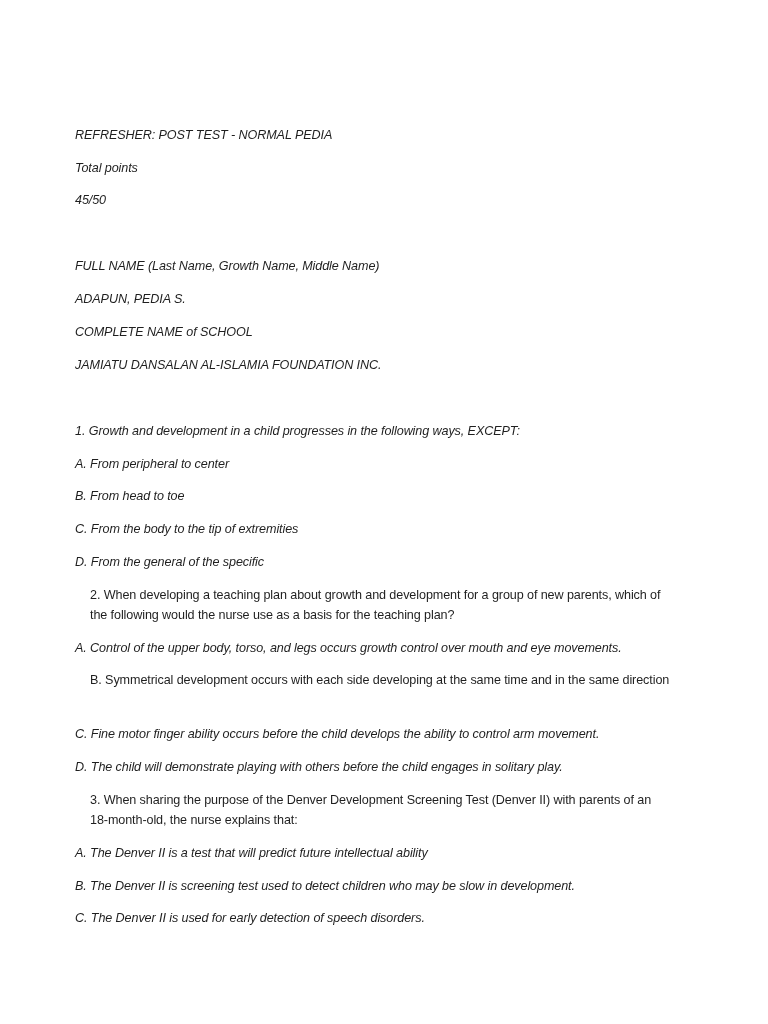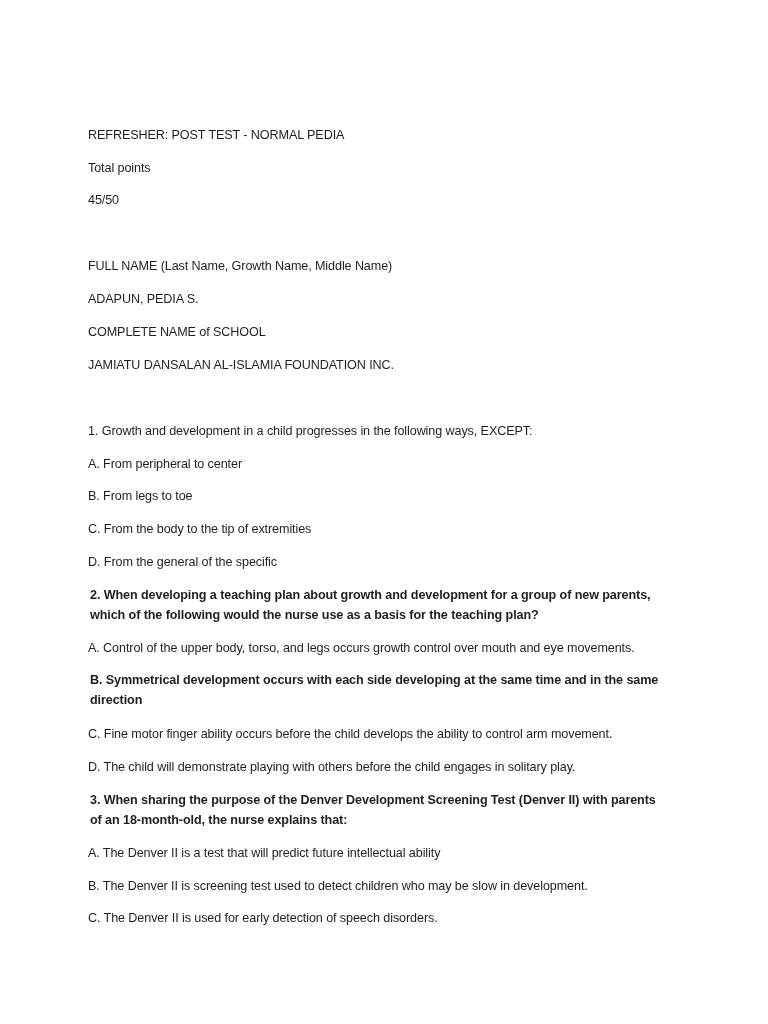--- a/index.html
+++ b/index.html
@@ -16,53 +16,53 @@
       color: #1f1f1f;
     }
     .page {
       position: absolute;
       left: 0; top: 0;
       width: 768px; height: 1024px;
       background: #ffffff;
     }
     .line {
       position: absolute;
-      left: 88px;
+      left: 75px;
       font-size: 12.6px;
       line-height: 20px;
       white-space: nowrap;
       letter-spacing: -0.1px;
+      font-style: italic;
     }
     .wrap {
       position: absolute;
       left: 90px;
       width: 580px;
       font-size: 12.6px;
       line-height: 20px;
       letter-spacing: -0.1px;
-      font-weight: bold;
     }
   </style>
 </head>
 <body>
 
 <div class="page">
 
   <div class="line" style="top:125px">REFRESHER: POST TEST - NORMAL PEDIA</div>
   <div class="line" style="top:158px">Total points</div>
   <div class="line" style="top:190px">45/50</div>
 
   <div class="line" style="top:256px">FULL NAME (Last Name, Growth Name, Middle Name)</div>
   <div class="line" style="top:289px">ADAPUN, PEDIA S.</div>
   <div class="line" style="top:322px">COMPLETE NAME of SCHOOL</div>
   <div class="line" style="top:355px">JAMIATU DANSALAN AL-ISLAMIA FOUNDATION INC.</div>
 
   <div class="line" style="top:421px">1. Growth and development in a child progresses in the following ways, EXCEPT:</div>
   <div class="line" style="top:454px">A. From peripheral to center</div>
-  <div class="line" style="top:486px">B. From legs to toe</div>
+  <div class="line" style="top:486px">B. From head to toe</div>
   <div class="line" style="top:519px">C. From the body to the tip of extremities</div>
   <div class="line" style="top:552px">D. From the general of the specific</div>
 
   <div class="wrap" style="top:585px">2. When developing a teaching plan about growth and development for a group of new parents, which of the following would the nurse use as a basis for the teaching plan?</div>
   <div class="line" style="top:638px">A. Control of the upper body, torso, and legs occurs growth control over mouth and eye movements.</div>
   <div class="wrap" style="top:670px">B. Symmetrical development occurs with each side developing at the same time and in the same direction</div>
   <div class="line" style="top:724px">C. Fine motor finger ability occurs before the child develops the ability to control arm movement.</div>
   <div class="line" style="top:757px">D. The child will demonstrate playing with others before the child engages in solitary play.</div>
 
   <div class="wrap" style="top:790px">3. When sharing the purpose of the Denver Development Screening Test (Denver II) with parents of an 18-month-old, the nurse explains that:</div>

